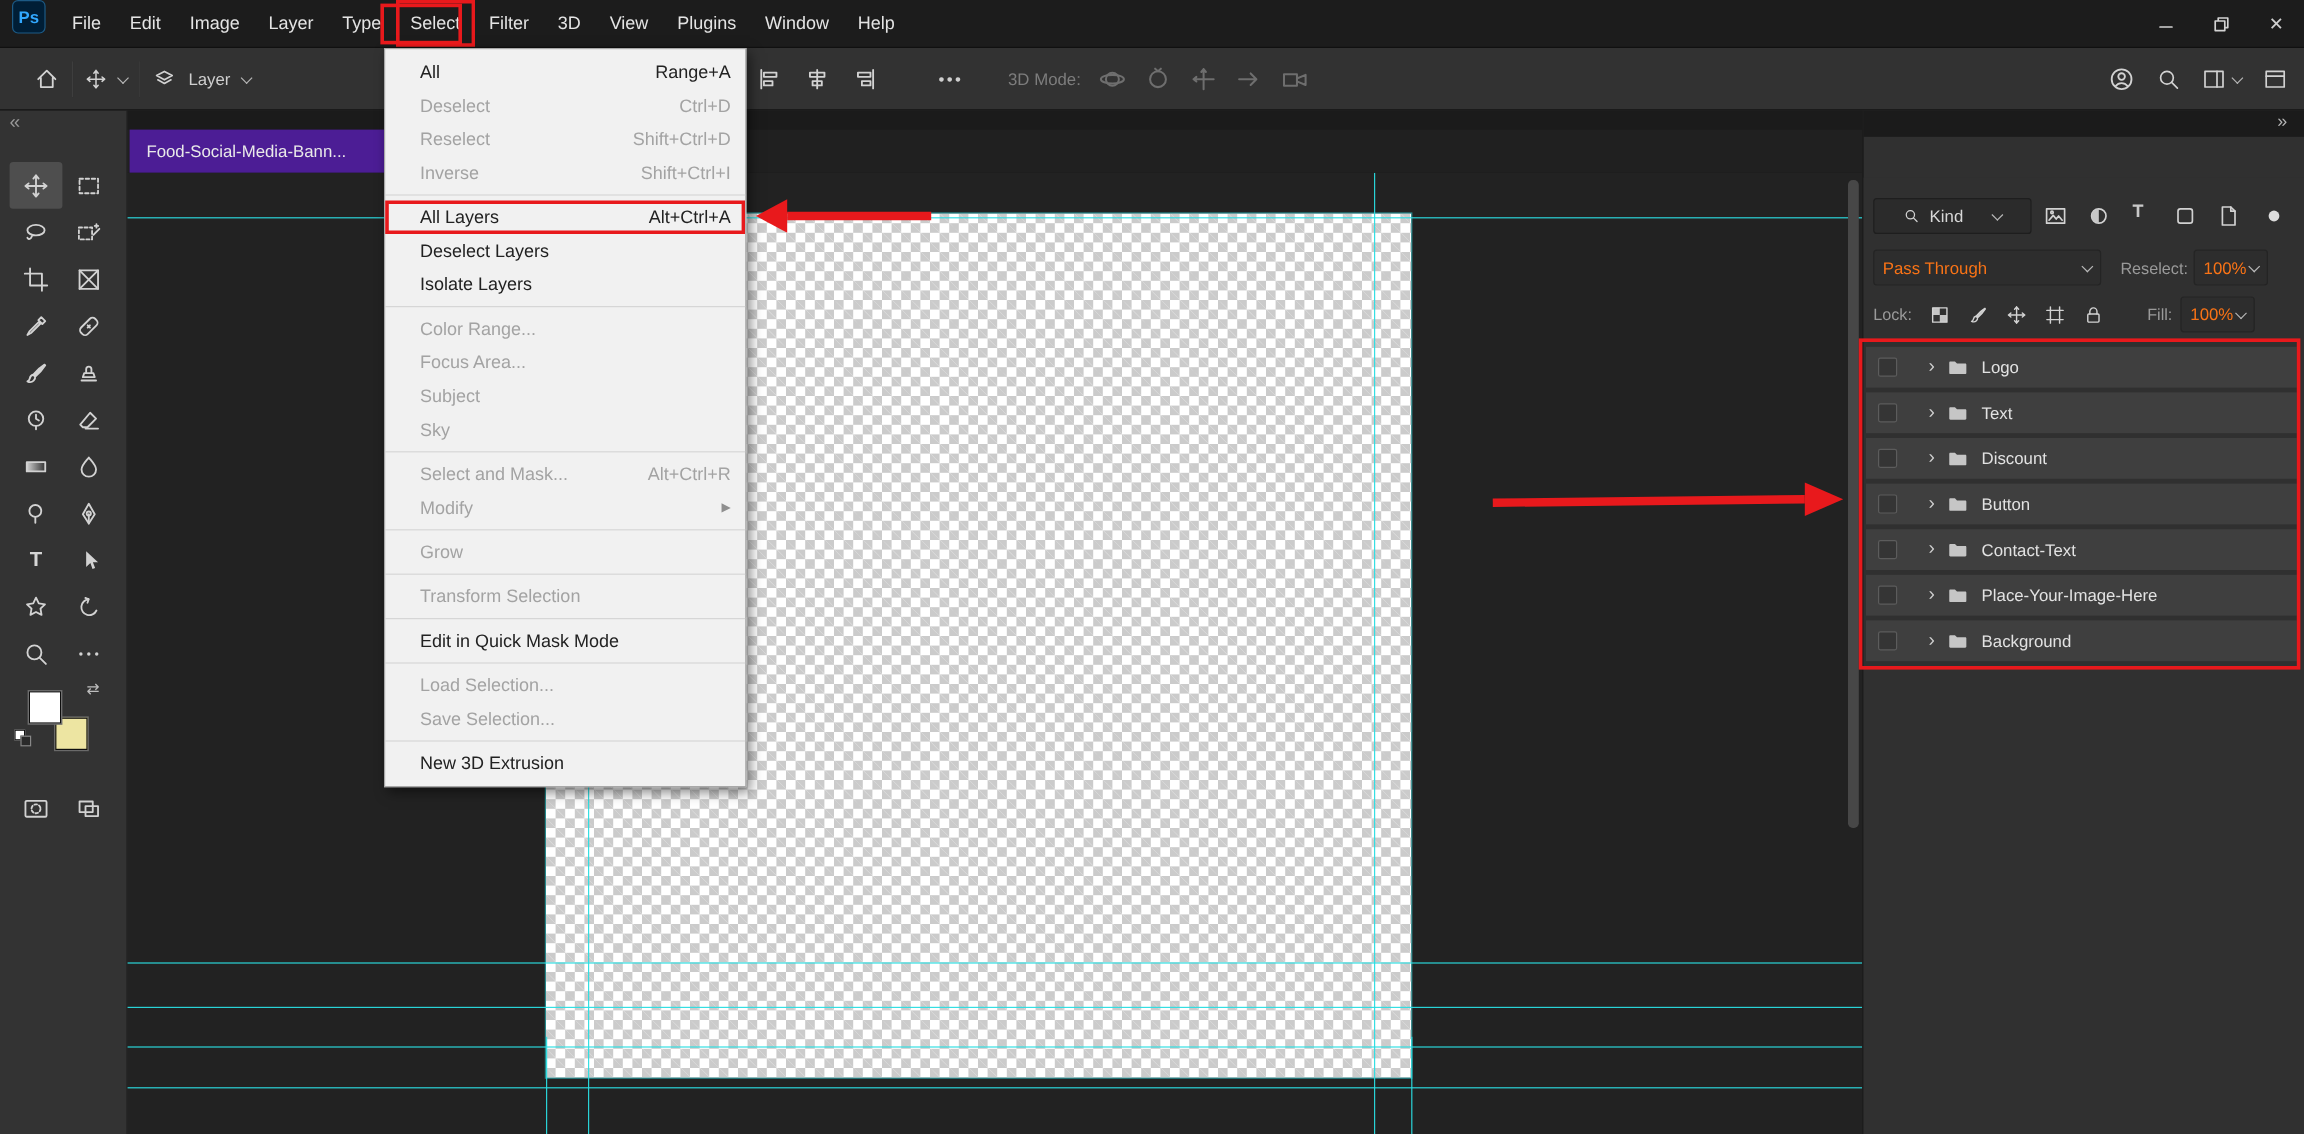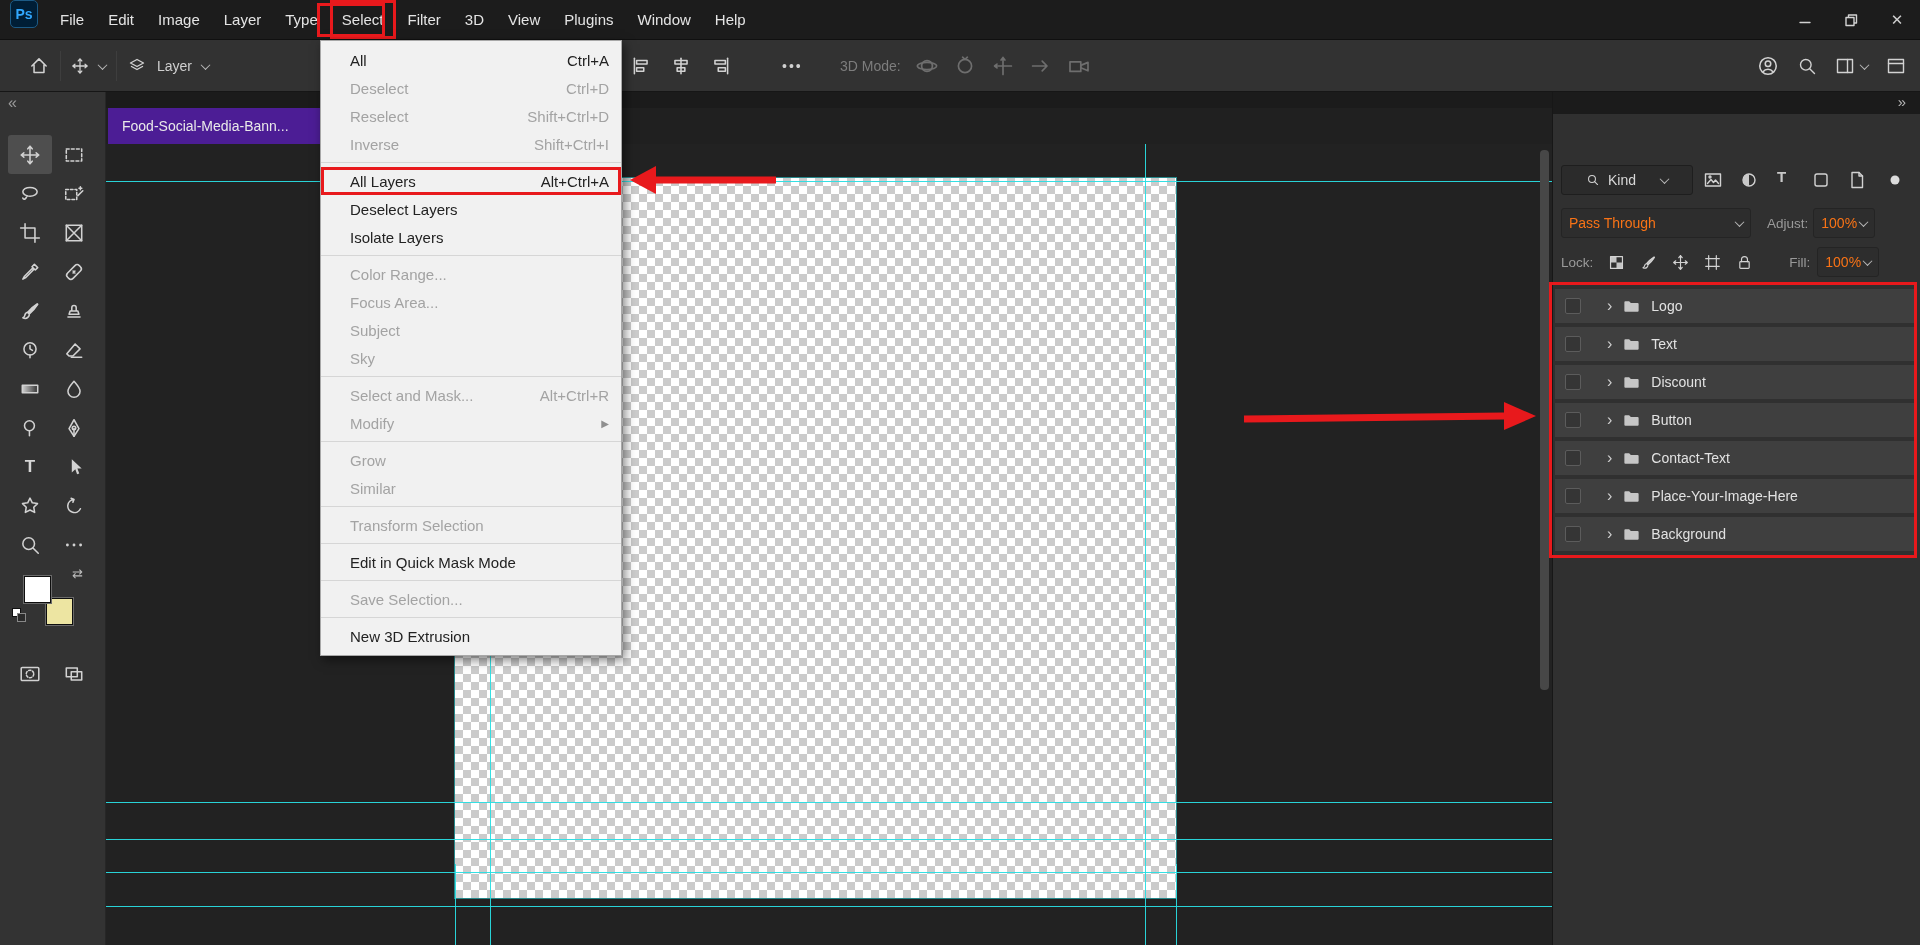--- a/index.html
+++ b/index.html
@@ -498,21 +498,21 @@
       <div class="gv" style="left:1039px;"></div>
       <div class="gv" style="left:349px; top:720px; height:81px;"></div>
       <div class="gv" style="left:1070px; top:720px; height:81px;"></div>
       <div class="vscroll"></div>
     </div>
   </div>
 
   <div class="dropdown">
     <div class="mi">
         <span>All</span>
-        <span class="sc">Ctrl+A</span>
+        <span class="sc">Range+A</span>
       </div>
     <div class="mi dis">
         <span>Deselect</span>
         <span class="sc">Ctrl+D</span>
       </div>
     <div class="mi dis">
         <span>Reselect</span>
         <span class="sc">Shift+Ctrl+D</span>
       </div>
     <div class="mi dis">
@@ -556,35 +556,35 @@
       </div>
     <div class="mi dis">
         <span>Modify</span>
         <span class="sub">▶</span>
       </div>
     <div class="msep"></div>
     <div class="mi dis">
         <span>Grow</span>
         <span class="sc"></span>
       </div>
-    <div class="mi dis">
-        <span>Similar</span>
-        <span class="sc"></span>
-      </div>
     <div class="msep"></div>
     <div class="mi dis">
         <span>Transform Selection</span>
         <span class="sc"></span>
       </div>
     <div class="msep"></div>
     <div class="mi">
         <span>Edit in Quick Mask Mode</span>
         <span class="sc"></span>
       </div>
     <div class="msep"></div>
+    <div class="mi dis">
+        <span>Load Selection...</span>
+        <span class="sc"></span>
+      </div>
     <div class="mi dis">
         <span>Save Selection...</span>
         <span class="sc"></span>
       </div>
     <div class="msep"></div>
     <div class="mi">
         <span>New 3D Extrusion</span>
         <span class="sc"></span>
       </div>
   </div>
@@ -634,21 +634,21 @@
           <svg viewBox="0 0 20 20" width="20" height="20">
             <circle cx="10" cy="10" r="4.5" fill="#dcdcdc" stroke="none"></circle>
           </svg>
         </span>
 
       <div class="blrow">
         <div class="vbox" style="width:190px;">
           <span>Pass Through</span>
             <span class="cdn"></span>
         </div>
-        <span class="plabel" style="margin-left:16px;">Adjust:</span>
+        <span class="plabel" style="margin-left:16px;">Reselect:</span>
         <div class="vbox" style="width:62px; margin-left:5px;">
           <span>100%</span>
             <span class="cdn"></span>
         </div>
       </div>
 
       <div class="lkrow">
         <span class="plabel" style="margin-right:10px;">Lock:</span>
         <span class="lkico ico">
             <svg viewBox="0 0 20 20" width="17" height="17">

